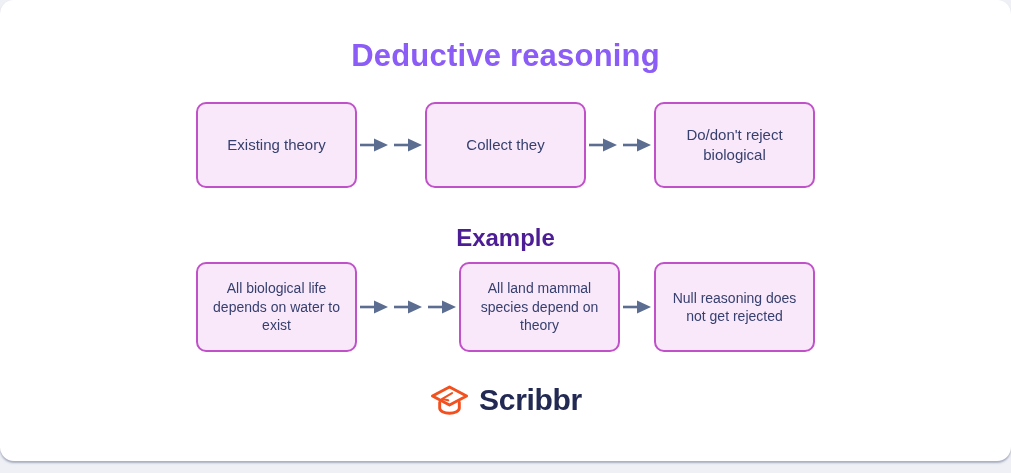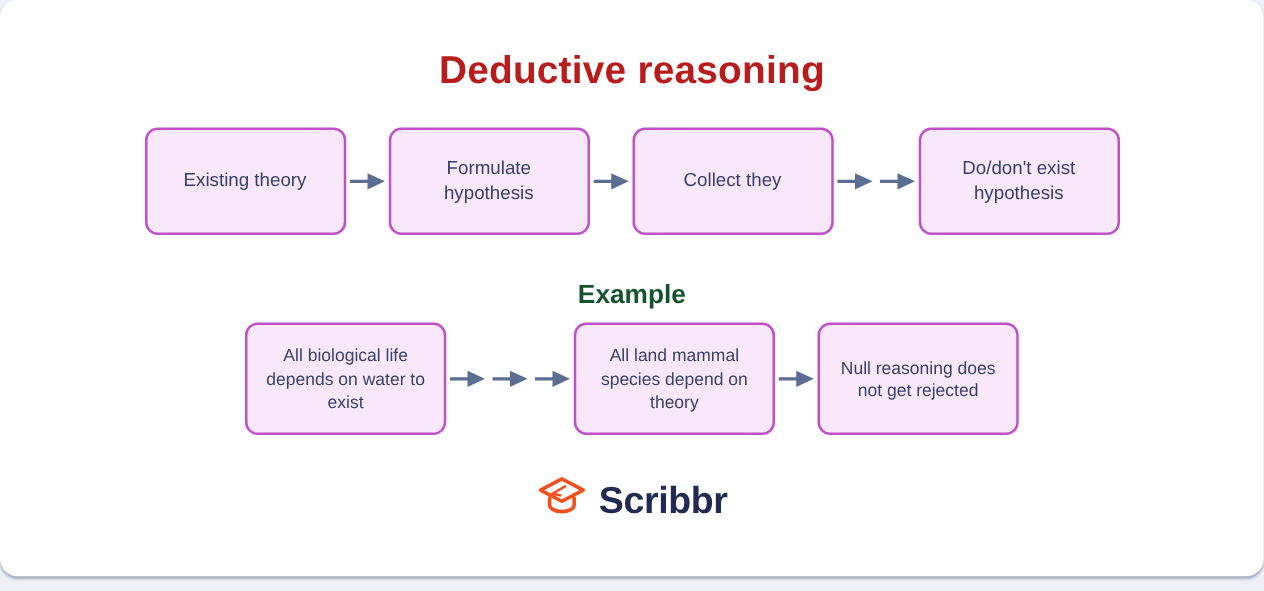--- a/index.html
+++ b/index.html
@@ -19,21 +19,21 @@
     background: #ffffff;
     border-radius: 14px;
     box-shadow: 0 2px 2px rgba(100,110,135,0.5);
     box-sizing: border-box;
   }
   .title {
     margin-top: 38px;
     text-align: center;
     font-size: 31px;
     font-weight: 700;
-    color: #b91c1c;
+    color: #8b5cf6;
     letter-spacing: 0.2px;
   }
   .flow-row {
     display: flex;
     align-items: center;
     justify-content: center;
     width: 941px;
     margin: 0 auto;
   }
   .row-1 { margin-top: 28px; }
@@ -57,28 +57,27 @@
   .row-2 .step-box { height: 90px; font-size: 14px; }
   .arrow {
     flex: 0 0 34px;
     display: flex;
     align-items: center;
     justify-content: center;
   }
   .example-label {
     margin-top: 36px;
     text-align: center;
-    font-size: 21px;
+    font-size: 24px;
     font-weight: 700;
-    color: #14532d;
+    color: #4c1d95;
   }
   .logo {
     margin-top: 31px;
     display: flex;
-    align-items: center;
     justify-content: center;
     gap: 9px;
   }
   .logo-text {
     font-size: 30px;
     font-weight: 700;
     color: #222a54;
     letter-spacing: -0.3px;
   }
 </style>
@@ -92,23 +91,20 @@
   <div class="flow-row row-1">
     <div class="step-box">
       <span>Existing theory</span>
     </div>
     <span class="arrow">
       <svg width="30" height="16" viewBox="0 0 30 16">
           <line x1="1" y1="8" x2="16" y2="8" stroke="#5c6d92" stroke-width="2.6"></line>
           <polygon points="15,1.5 29,8 15,14.5" fill="#5c6d92"></polygon>
         </svg>
     </span>
-    <div class="step-box">
-      <span>Formulate hypothesis</span>
-    </div>
     <span class="arrow">
       <svg width="30" height="16" viewBox="0 0 30 16">
           <line x1="1" y1="8" x2="16" y2="8" stroke="#5c6d92" stroke-width="2.6"></line>
           <polygon points="15,1.5 29,8 15,14.5" fill="#5c6d92"></polygon>
         </svg>
     </span>
     <div class="step-box">
       <span>Collect they</span>
     </div>
     <span class="arrow">
@@ -117,21 +113,21 @@
           <polygon points="15,1.5 29,8 15,14.5" fill="#5c6d92"></polygon>
         </svg>
     </span>
     <span class="arrow">
       <svg width="30" height="16" viewBox="0 0 30 16">
           <line x1="1" y1="8" x2="16" y2="8" stroke="#5c6d92" stroke-width="2.6"></line>
           <polygon points="15,1.5 29,8 15,14.5" fill="#5c6d92"></polygon>
         </svg>
     </span>
     <div class="step-box">
-      <span>Do/don't exist hypothesis</span>
+      <span>Do/don't reject biological</span>
     </div>
   </div>
 
   <div class="example-label">Example</div>
 
   <div class="flow-row row-2">
     <div class="step-box">
       <span>All biological life depends on water to exist</span>
     </div>
     <span class="arrow">

